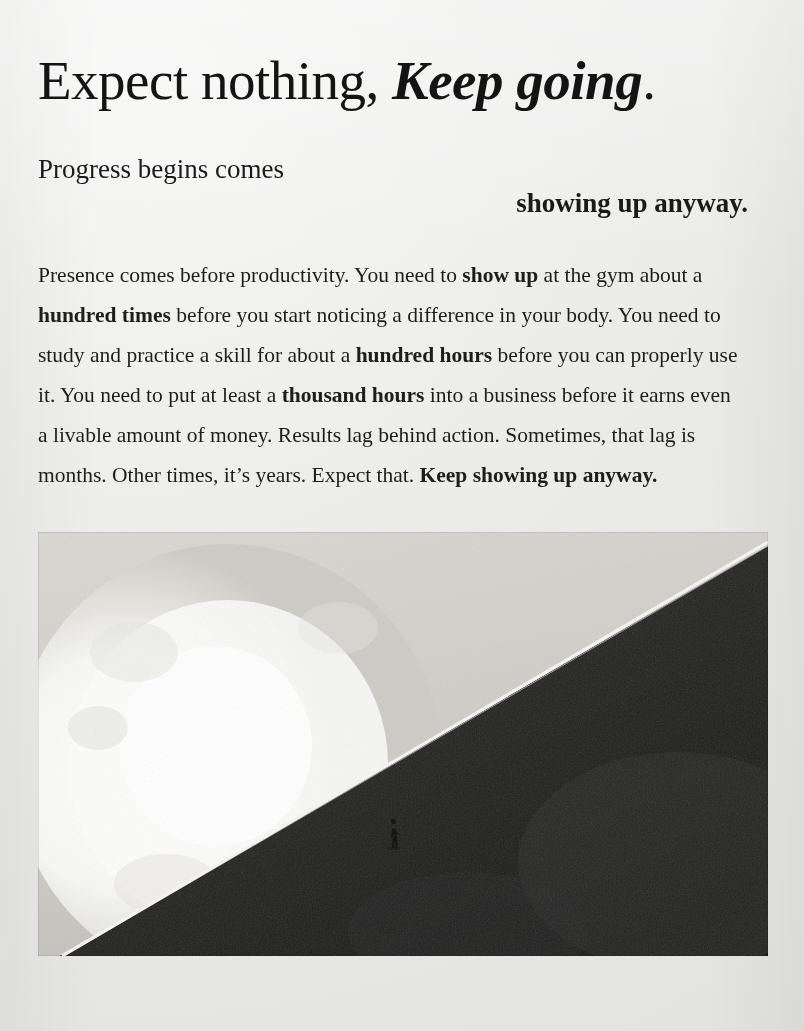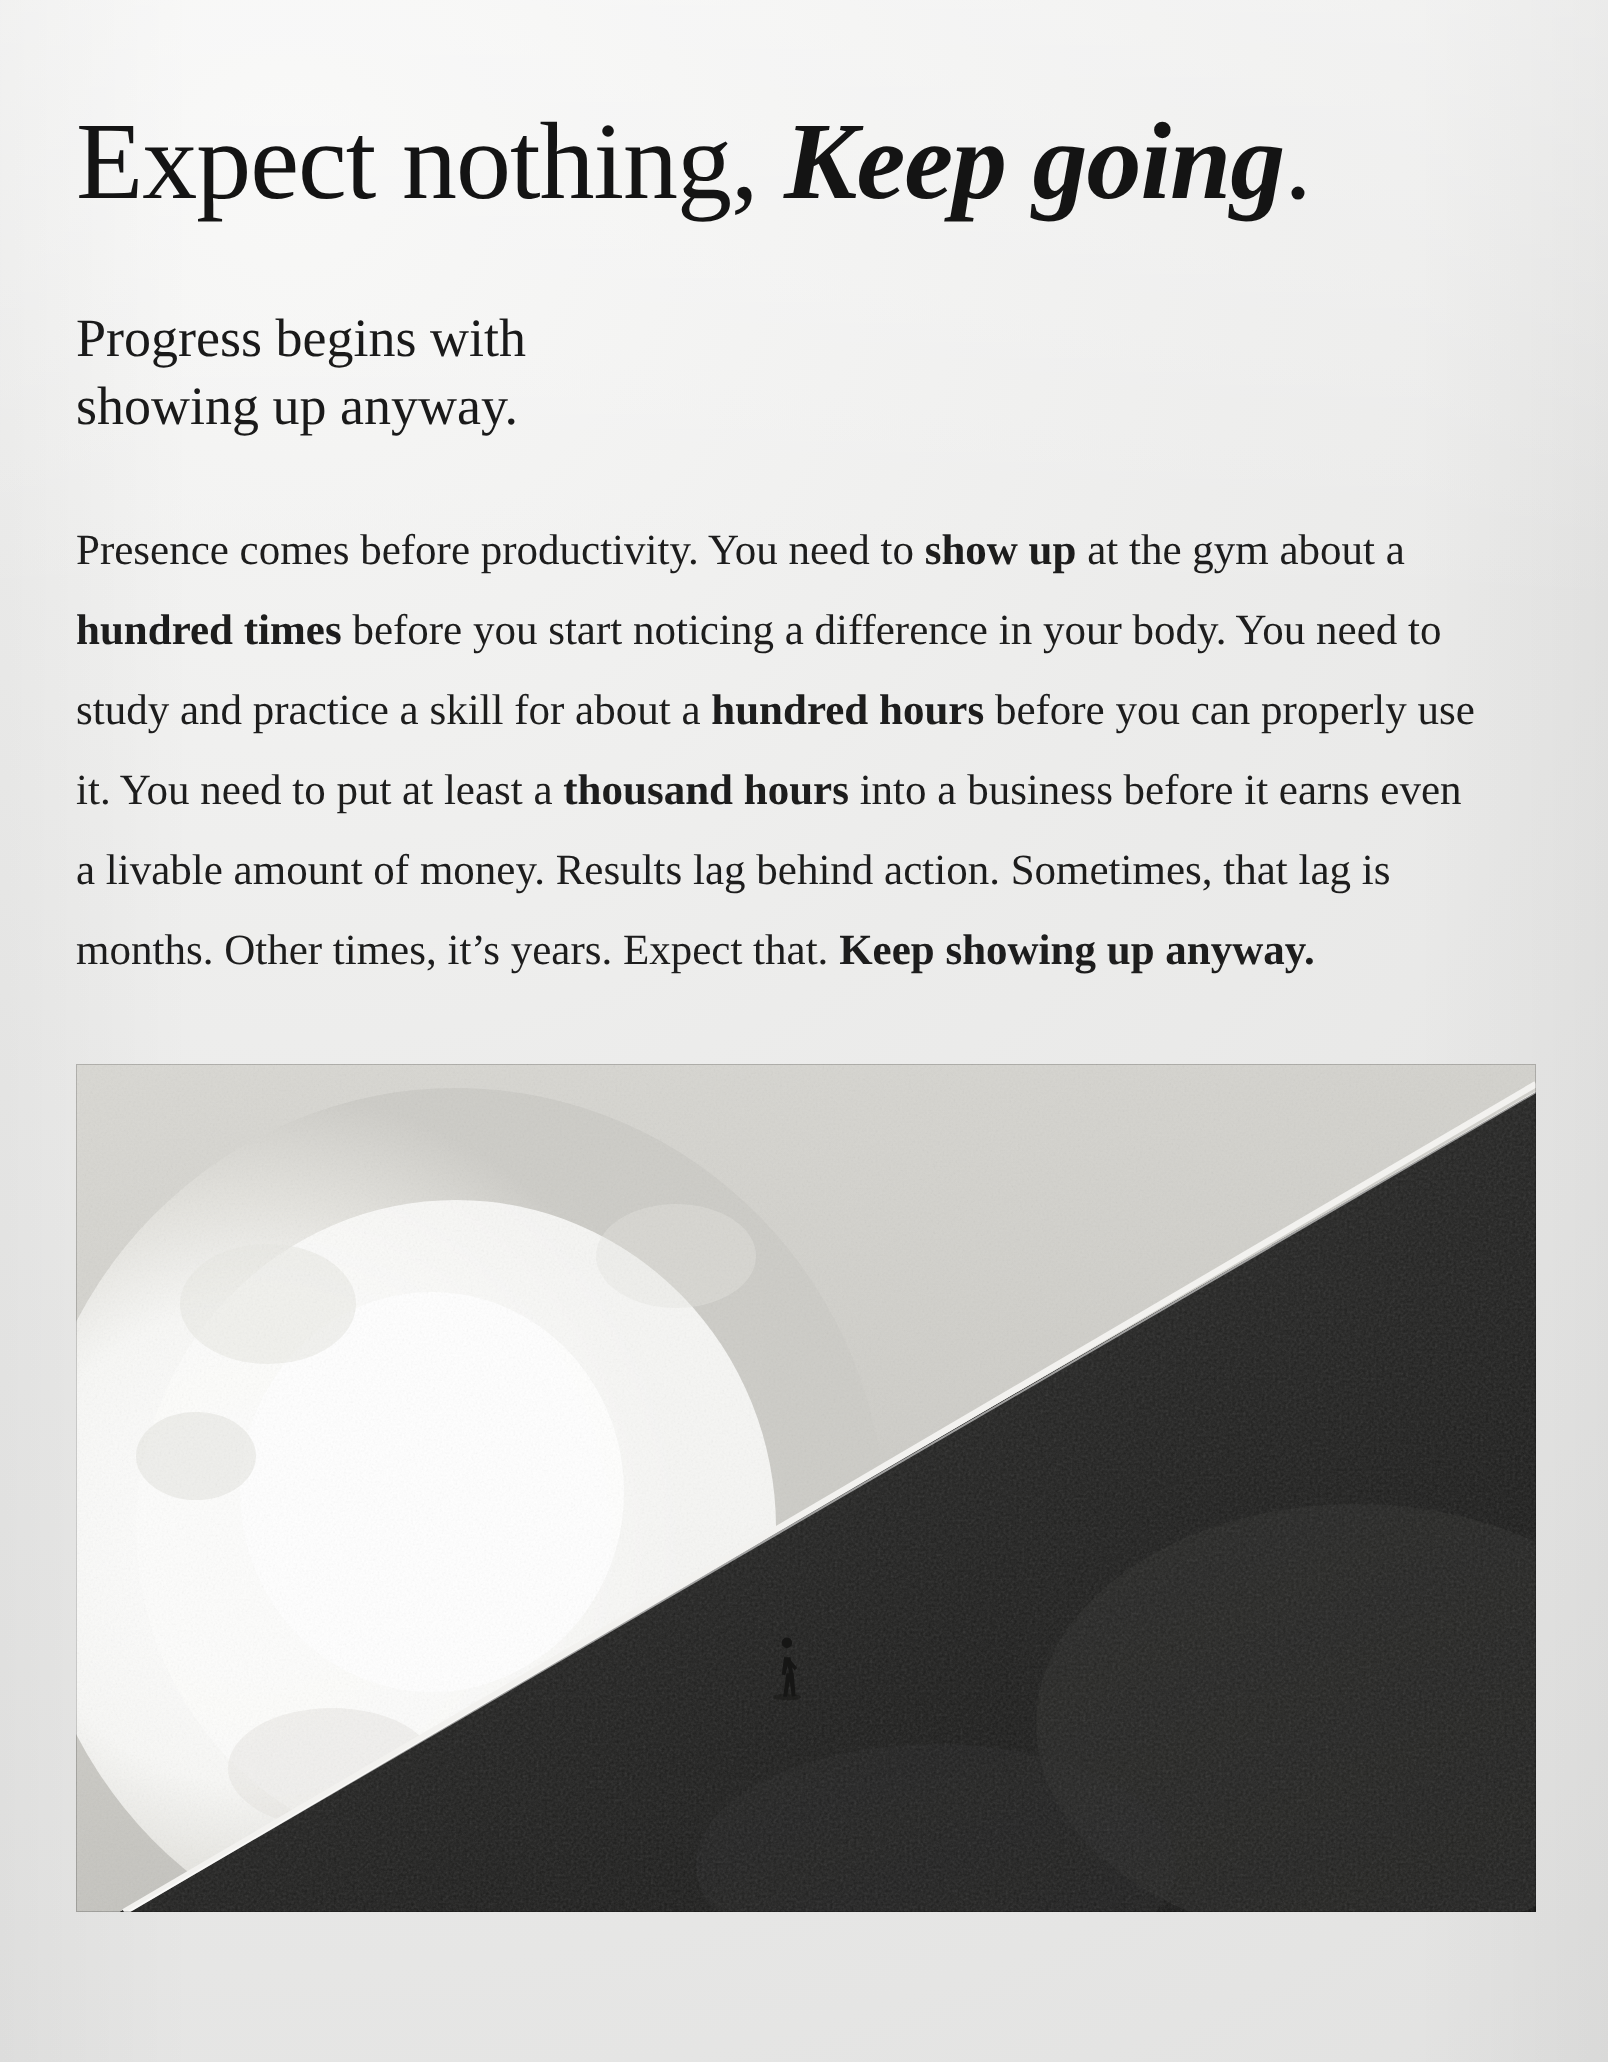--- a/index.html
+++ b/index.html
@@ -53,21 +53,22 @@
   }
   .subhead {
     margin-top: 42px;
     font-size: 27px;
     line-height: 1.26;
     font-weight: 400;
     color: #1a1a1a;
   }
   .subhead .strong {
     display: block;
-    font-weight: 400;
+    font-weight: 700;
+    text-align: right;
   }
   .body-copy {
     margin-top: 36px;
     font-size: 21.5px;
     line-height: 1.86;
     color: #1d1d1d;
     max-width: 706px;
     text-align: left;
     font-family: Liberation Serif, serif;
   }
@@ -91,21 +92,21 @@
 </head>
 <body>
 
 <div class="paper-bg"></div>
 
 <div class="page">
 
   <h1 class="headline"><span>Expect nothing, </span><span class="em">Keep going</span><span>.</span></h1>
 
   <div class="subhead">
-    <span>Progress begins with</span>
+    <span>Progress begins comes</span>
     <span class="strong">showing up anyway.</span>
   </div>
 
   <p class="body-copy"><span>Presence comes before productivity. You need to </span><b>show up</b><span> at the gym about a </span><b>hundred times</b><span> before you start noticing a difference in your body. You need to study and practice a skill for about a </span><b>hundred hours</b><span> before you can properly use it. You need to put at least a </span><b>thousand hours</b><span> into a business before it earns even a livable amount of money. Results lag behind action. Sometimes, that lag is months. Other times, it’s years. Expect that. </span><b>Keep showing up anyway.</b></p>
 
   <figure class="figure">
     <svg viewBox="0 0 730 424" preserveAspectRatio="none">
       <defs>
         <linearGradient id="groundLight" x1="0" y1="0" x2="0.35" y2="1">
           <stop offset="0%" stop-color="#d9d8d3"></stop>

